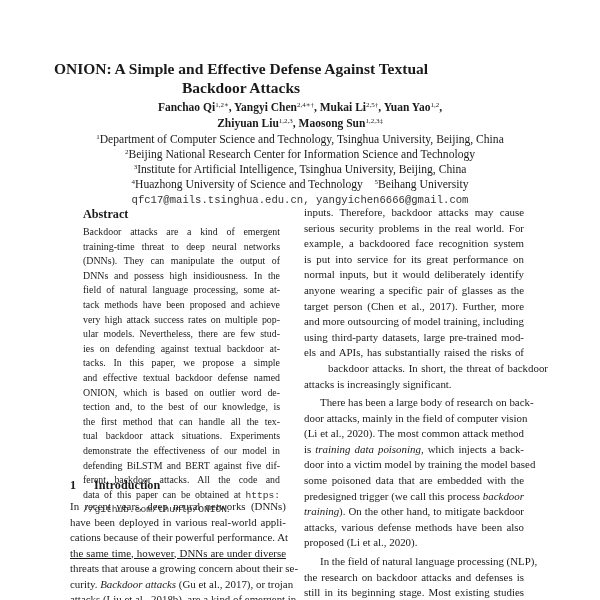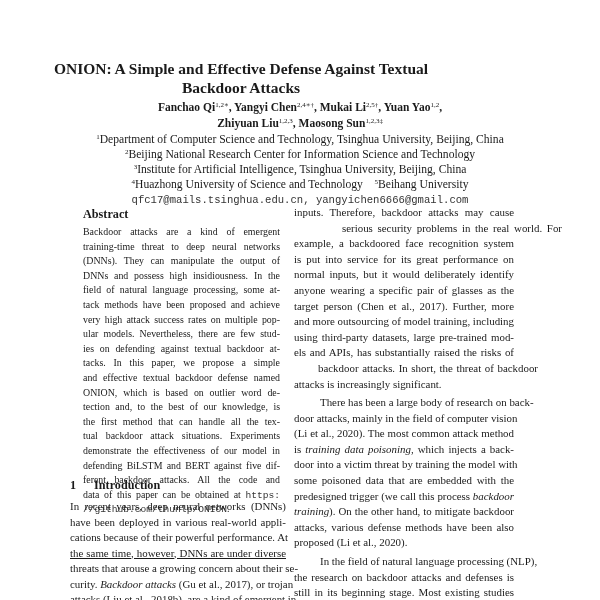--- a/index.html
+++ b/index.html
@@ -10,21 +10,21 @@
   .authors { left:0; width:600px; text-align:center; font-weight:bold; font-size:11.5px; }
   .authors sup, .aff sup { font-size:7px; font-weight:normal; vertical-align:4px; }
   .aff { left:0; width:600px; text-align:center; font-size:11.6px; }
   .email { left:0; width:600px; text-align:center; font-family:"Liberation Mono", "DejaVu Sans Mono", monospace; font-size:10.6px; color:#333; }
   .section-head { font-weight:bold; font-size:12.2px; }
   .abs-line { left:83px; width:197px; font-size:9.9px; text-align:justify; text-align-last:justify; }
   .abs-line.last { text-align-last:left; }
   .body-line { font-size:10.9px; text-align:justify; text-align-last:justify; }
   .body-line.last { text-align-last:left; }
   .lcol { left:70px; width:216px; }
-  .rcol { left:294px; width:220px; }
+  .rcol { left:304px; width:220px; }
   .mono { font-family:"Liberation Mono", "DejaVu Sans Mono", monospace; font-size:9.6px; color:#333; }
   em { font-style:italic; }
 </style>
 </head>
 <body>
 
 <div class="abs title" style="top:60px;">ONION: A Simple and Effective Defense Against Textual</div>
 <div class="abs title" style="top:79px;">Backdoor Attacks</div>
 
 <div class="abs authors" style="top:101px;">
@@ -78,37 +78,37 @@
   <div class="abs body-line lcol" style="top:531px;">cations because of their powerful performance. At</div>
   <div class="abs body-line lcol" style="top:546.5px;text-decoration:underline;">the same time, however, DNNs are under diverse</div>
   <div class="abs body-line lcol" style="top:562px;">threats that arouse a growing concern about their se-</div>
   <div class="abs body-line lcol" style="top:577.5px;"><span>curity.</span> <em>Backdoor attacks</em> <span>(Gu et al., 2017), or trojan</span></div>
   <div class="abs body-line lcol" style="top:593px;">attacks (Liu et al., 2018b), are a kind of emergent in-</div>
 
 </div>
 
 <div>
   <div class="abs body-line rcol" style="top:206px;">inputs. Therefore, backdoor attacks may cause</div>
-  <div class="abs body-line rcol" style="top:221.6px;margin-left:48px;">serious security problems in the real world. For</div>
+  <div class="abs body-line rcol" style="top:221.6px;">serious security problems in the real world. For</div>
   <div class="abs body-line rcol" style="top:237.2px;">example, a backdoored face recognition system</div>
   <div class="abs body-line rcol" style="top:252.8px;">is put into service for its great performance on</div>
   <div class="abs body-line rcol" style="top:268.4px;">normal inputs, but it would deliberately identify</div>
   <div class="abs body-line rcol" style="top:284px;">anyone wearing a specific pair of glasses as the</div>
   <div class="abs body-line rcol" style="top:299.6px;">target person (Chen et al., 2017). Further, more</div>
   <div class="abs body-line rcol" style="top:315.2px;">and more outsourcing of model training, including</div>
   <div class="abs body-line rcol" style="top:330.8px;">using third-party datasets, large pre-trained mod-</div>
   <div class="abs body-line rcol" style="top:346.4px;">els and APIs, has substantially raised the risks of</div>
   <div class="abs body-line rcol" style="top:362px;padding-left:24px;">backdoor attacks. In short, the threat of backdoor</div>
   <div class="abs body-line rcol last" style="top:377.6px;">attacks is increasingly significant.</div>
 
   <div class="abs body-line rcol" style="top:396px; left:320px; width:210px;">There has been a large body of research on back-</div>
   <div class="abs body-line rcol" style="top:411.6px;">door attacks, mainly in the field of computer vision</div>
   <div class="abs body-line rcol" style="top:427.2px;">(Li et al., 2020). The most common attack method</div>
   <div class="abs body-line rcol" style="top:442.8px;"><span>is</span> <em>training data poisoning</em><span>, which injects a back-</span></div>
-  <div class="abs body-line rcol" style="top:458.4px;">door into a victim threat by training the model with</div>
+  <div class="abs body-line rcol" style="top:458.4px;">door into a victim model by training the model based</div>
   <div class="abs body-line rcol" style="top:474px;">some poisoned data that are embedded with the</div>
   <div class="abs body-line rcol" style="top:489.6px;"><span>predesigned trigger (we call this process</span> <em>backdoor</em></div>
   <div class="abs body-line rcol" style="top:505.2px;"><em>training</em><span>). On the other hand, to mitigate backdoor</span></div>
   <div class="abs body-line rcol" style="top:520.8px;">attacks, various defense methods have been also</div>
   <div class="abs body-line rcol last" style="top:536.4px;">proposed (Li et al., 2020).</div>
 
 </div>
 
 <div>
   <div class="abs body-line rcol" style="top:555px; left:320px; width:210px;">In the field of natural language processing (NLP),</div>

